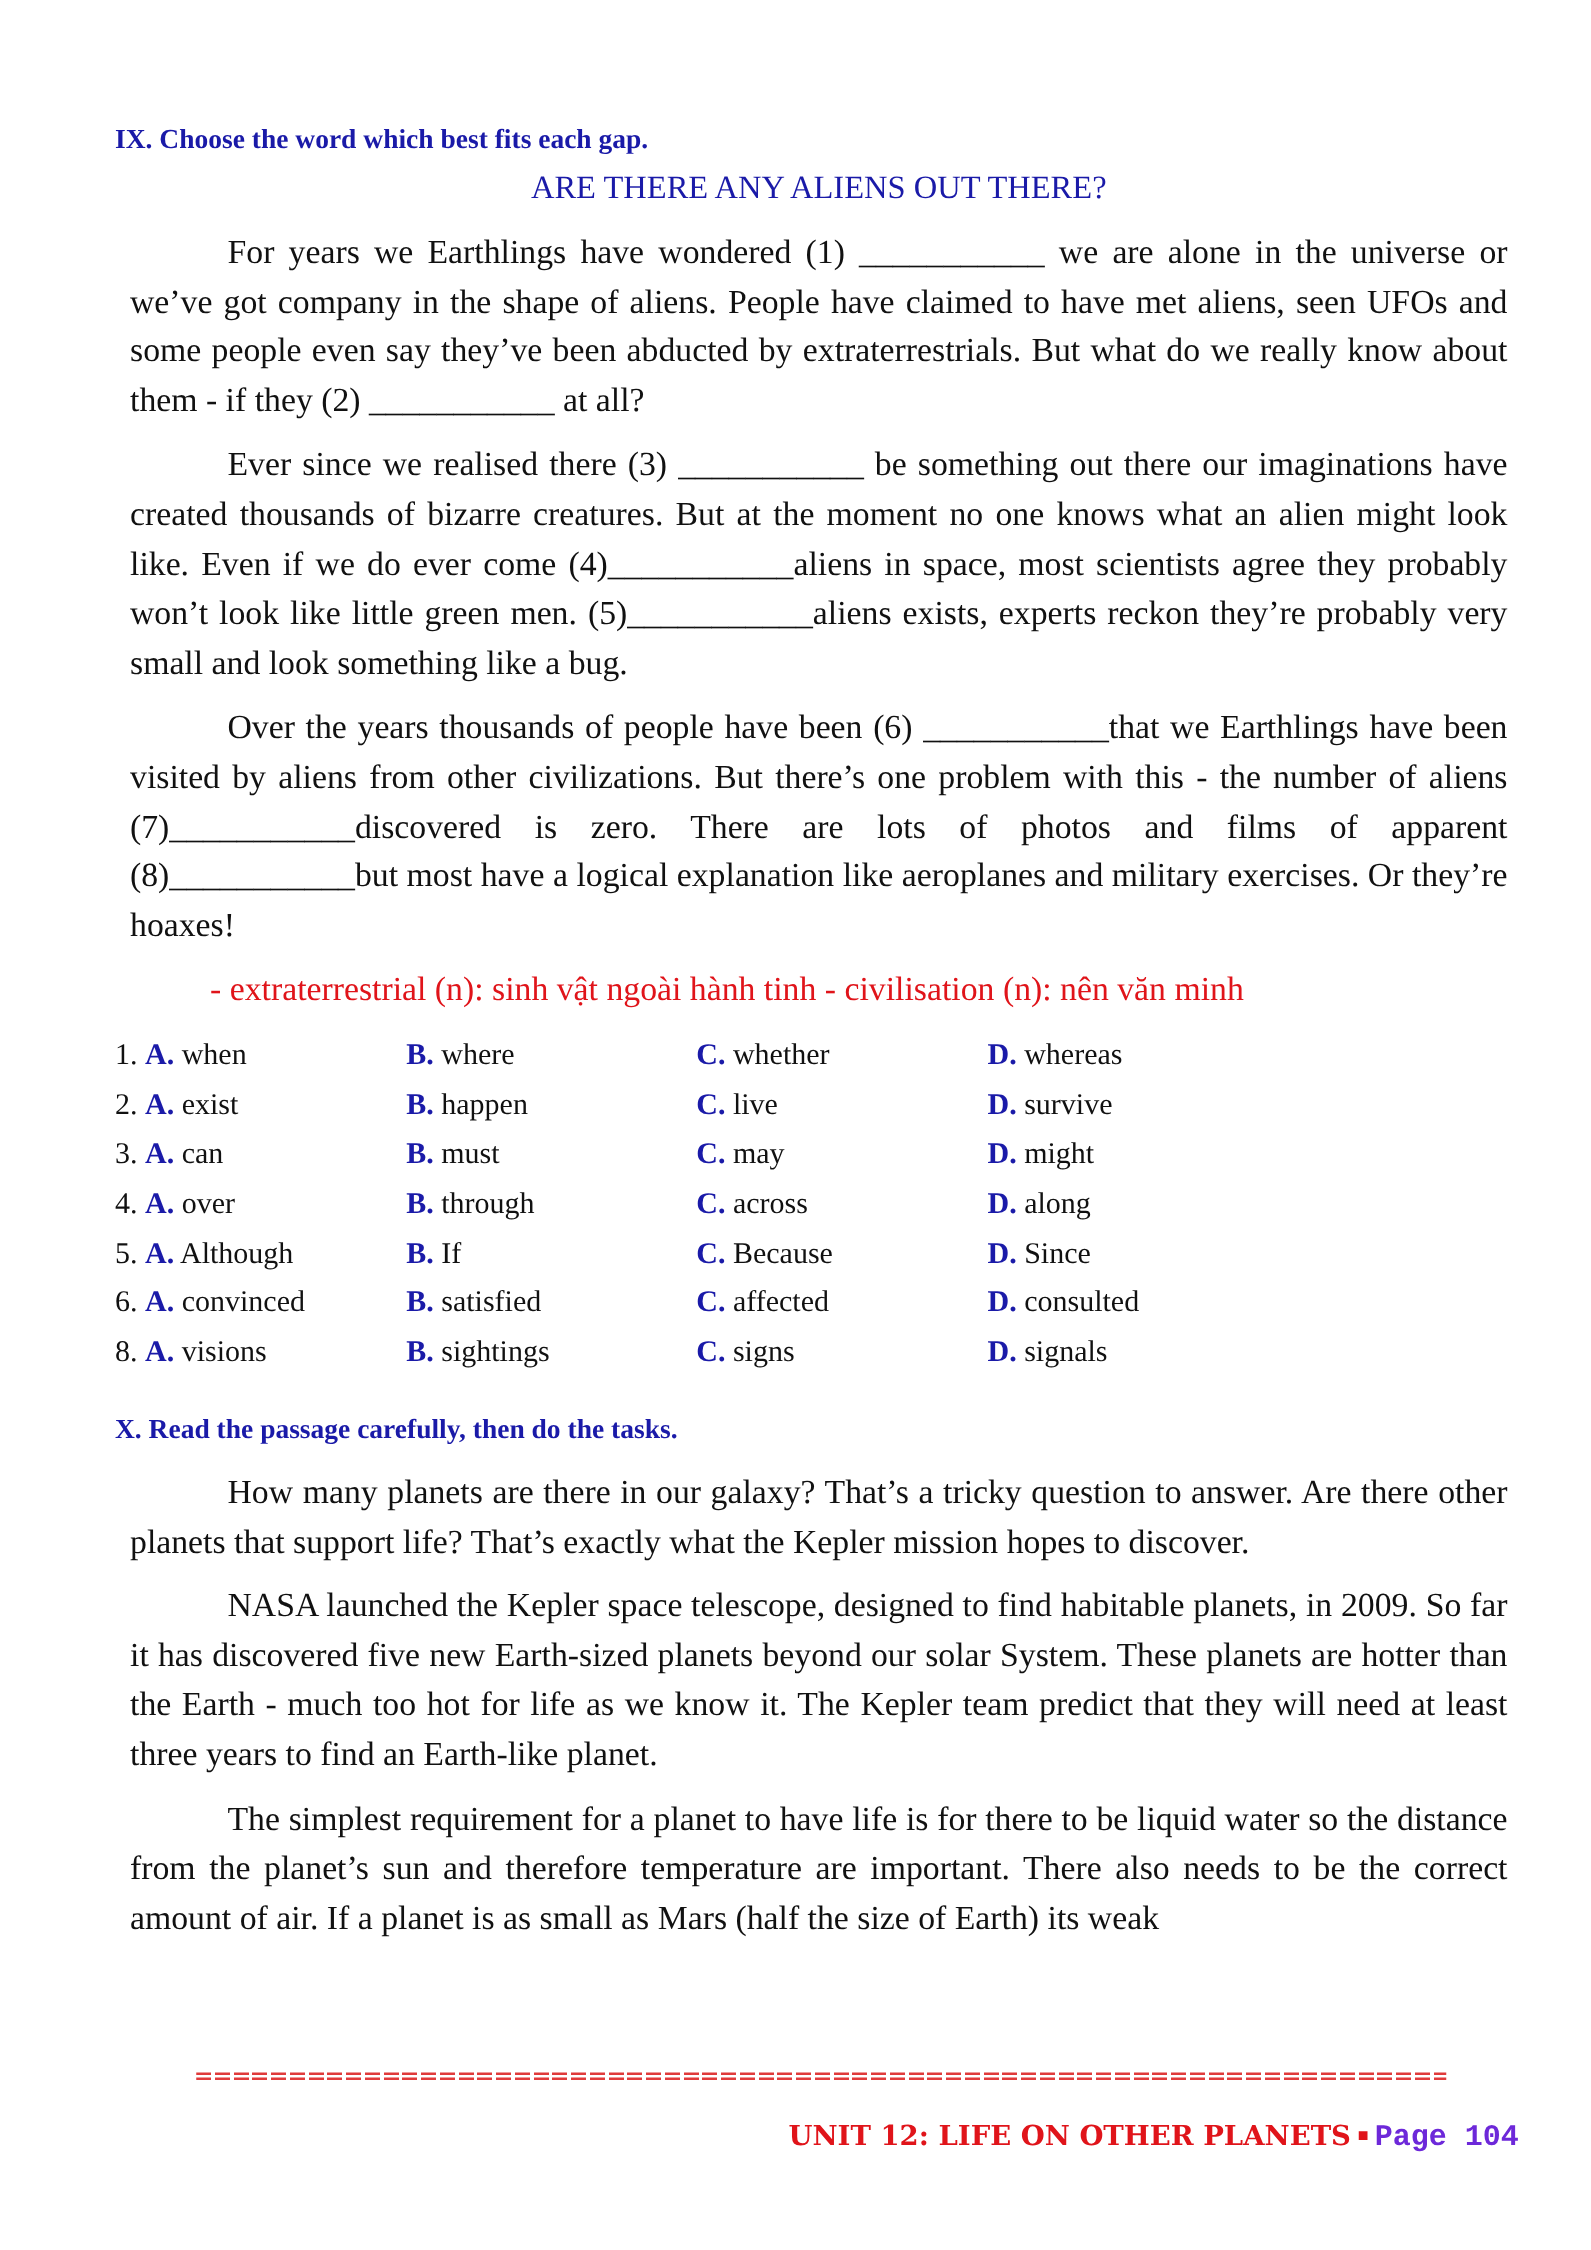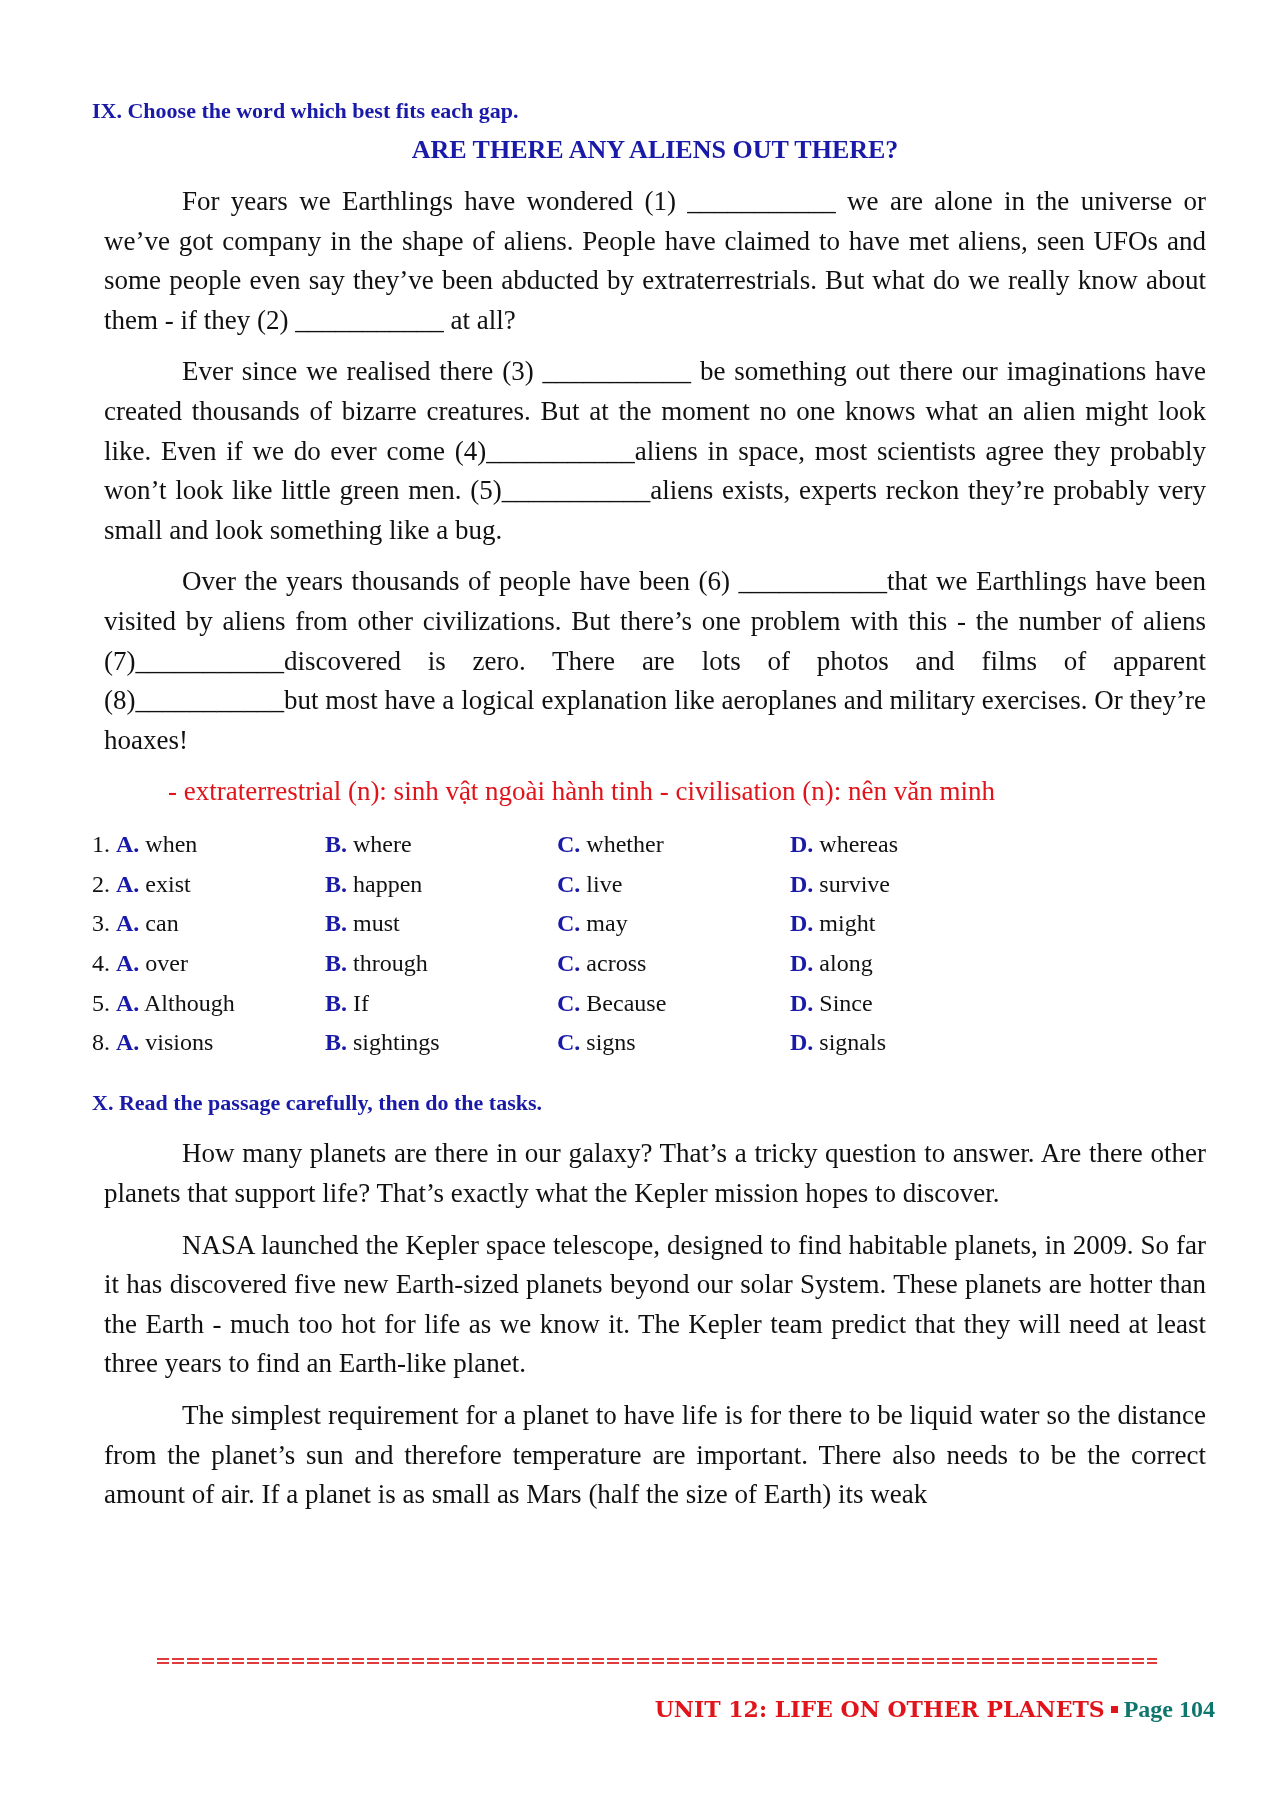--- a/index.html
+++ b/index.html
@@ -1,37 +1,37 @@
 <!DOCTYPE html>
 <html><head>
 <meta charset="utf-8">
 <style>
   html, body { margin:0; padding:0; background:#ffffff; }
   body { width:1273px; height:1800px; position:relative; overflow:hidden;
          font-family:"Liberation Serif", "DejaVu Serif", serif; color:#111; }
   .page { position:absolute; left:92px; top:92px; width:1126px; }
   .heading { font-weight:bold; color:#1a1aa8; font-size:22px; line-height:38px; margin:0; }
-  .title { text-align:center; font-weight:bold; color:#1a1aa8; font-size:26px; line-height:40px; }
+  .title { text-align:center; font-weight:normal; color:#1a1aa8; font-size:26px; line-height:40px; }
   p.para { margin:12px; font-size:27px; line-height:39.6px; text-align:justify; text-indent:78px; }
   .gloss { color:#e0141a; font-size:27px; line-height:39.6px; padding-left:76px; }
   table.opts { border-collapse:collapse; font-size:24px; margin-top:13px; }
   table.opts td { padding:0; height:39.6px; vertical-align:middle; white-space:nowrap; }
   table.opts td.c1 { width:233px; }
   table.opts td.c2 { width:232px; }
   table.opts td.c3 { width:233px; }
   .letter { color:#1a1aa8; font-weight:bold; }
   .sec2 { margin-top:22px; }
   .divider { position:absolute; left:157px; top:1656px; width:1000px; height:12px; }
   .divider .l { position:absolute; left:0; right:0; height:2px;
      background:repeating-linear-gradient(90deg,#e03a3a 0 12px, transparent 12px 15px); }
   .footer { position:absolute; right:58px; top:1696px; font-size:22px; font-weight:bold;
             font-family:"DejaVu Serif", serif; }
   .footer .unit { color:#e0141a;margin-left:12px; }
   .footer .sq { display:inline-block; width:7px; height:7px; background:#e0141a; vertical-align:middle; margin:0 6px 4px 6px; }
-  .footer .pg { color:#0f766e; font-family:Liberation Serif, serif; font-size:24px; }
+  .footer .pg { color:#6d28d9; font-family:Liberation Mono, monospace; font-size:24px; }
 </style>
 </head>
 <body>
 
 <div class="page">
   <div class="heading">IX. Choose the word which best fits each gap.</div>
   <div class="title">ARE THERE ANY ALIENS OUT THERE?</div>
 
   <p class="para">For years we Earthlings have wondered (1) ___________ we are alone in the universe or we’ve got company in the shape of aliens. People have claimed to have met aliens, seen UFOs and some people even say they’ve been abducted by extraterrestrials. But what do we really know about them - if they (2) ___________ at all?</p>
   <p class="para">Ever since we realised there (3) ___________ be something out there our imaginations have created thousands of bizarre creatures. But at the moment no one knows what an alien might look like. Even if we do ever come (4)___________aliens in space, most scientists agree they probably won’t look like little green men. (5)___________aliens exists, experts reckon they’re probably very small and look something like a bug.</p>
@@ -65,20 +65,26 @@
           <td class="c3"><span class="letter">C.</span> <span>across</span></td>
           <td class="c4"><span class="letter">D.</span> <span>along</span></td>
         </tr>
         <tr>
           <td class="c1"><span>5.</span> <span class="letter">A.</span> <span>Although</span></td>
           <td class="c2"><span class="letter">B.</span> <span>If</span></td>
           <td class="c3"><span class="letter">C.</span> <span>Because</span></td>
           <td class="c4"><span class="letter">D.</span> <span>Since</span></td>
         </tr>
         <tr>
+          <td class="c1"><span>6.</span> <span class="letter">A.</span> <span>convinced</span></td>
+          <td class="c2"><span class="letter">B.</span> <span>satisfied</span></td>
+          <td class="c3"><span class="letter">C.</span> <span>affected</span></td>
+          <td class="c4"><span class="letter">D.</span> <span>consulted</span></td>
+        </tr>
+        <tr>
           <td class="c1"><span>8.</span> <span class="letter">A.</span> <span>visions</span></td>
           <td class="c2"><span class="letter">B.</span> <span>sightings</span></td>
           <td class="c3"><span class="letter">C.</span> <span>signs</span></td>
           <td class="c4"><span class="letter">D.</span> <span>signals</span></td>
         </tr>
       </tbody>
   </table>
 
   <div class="sec2">
     <div class="heading">X. Read the passage carefully, then do the tasks.</div>

